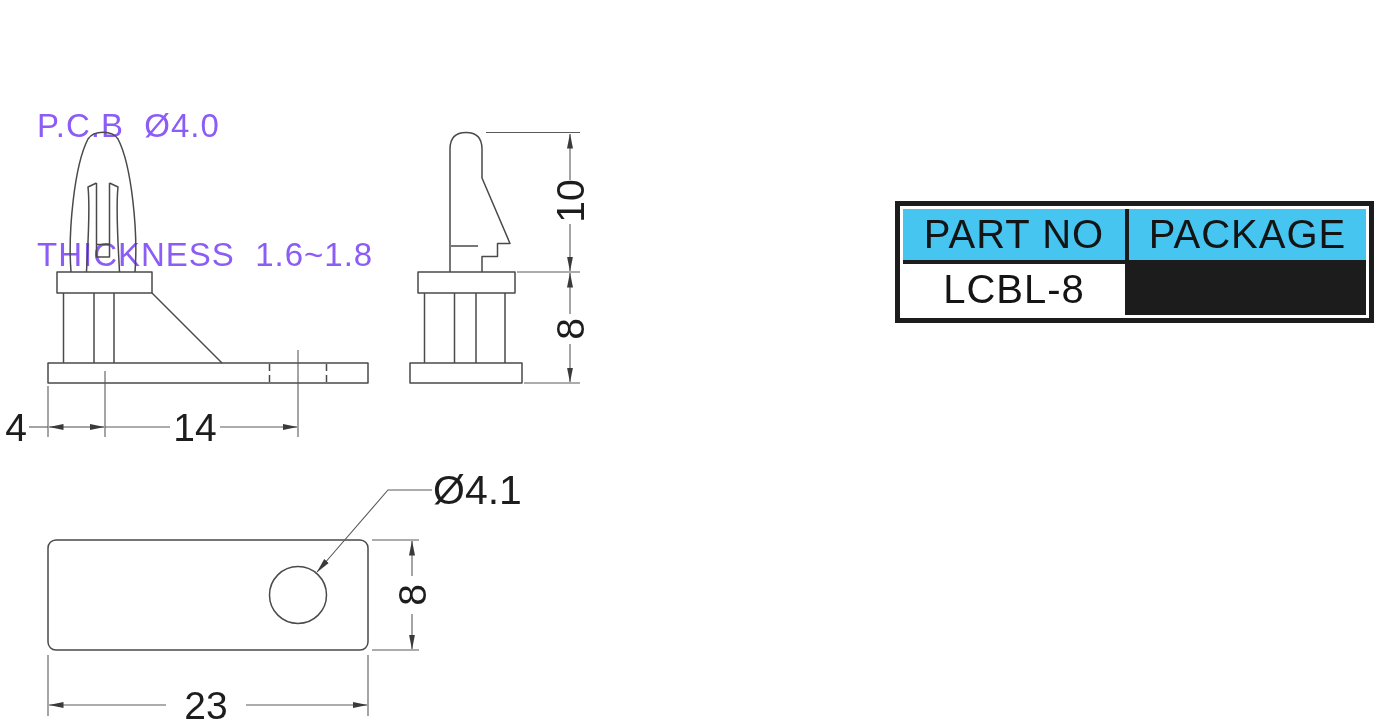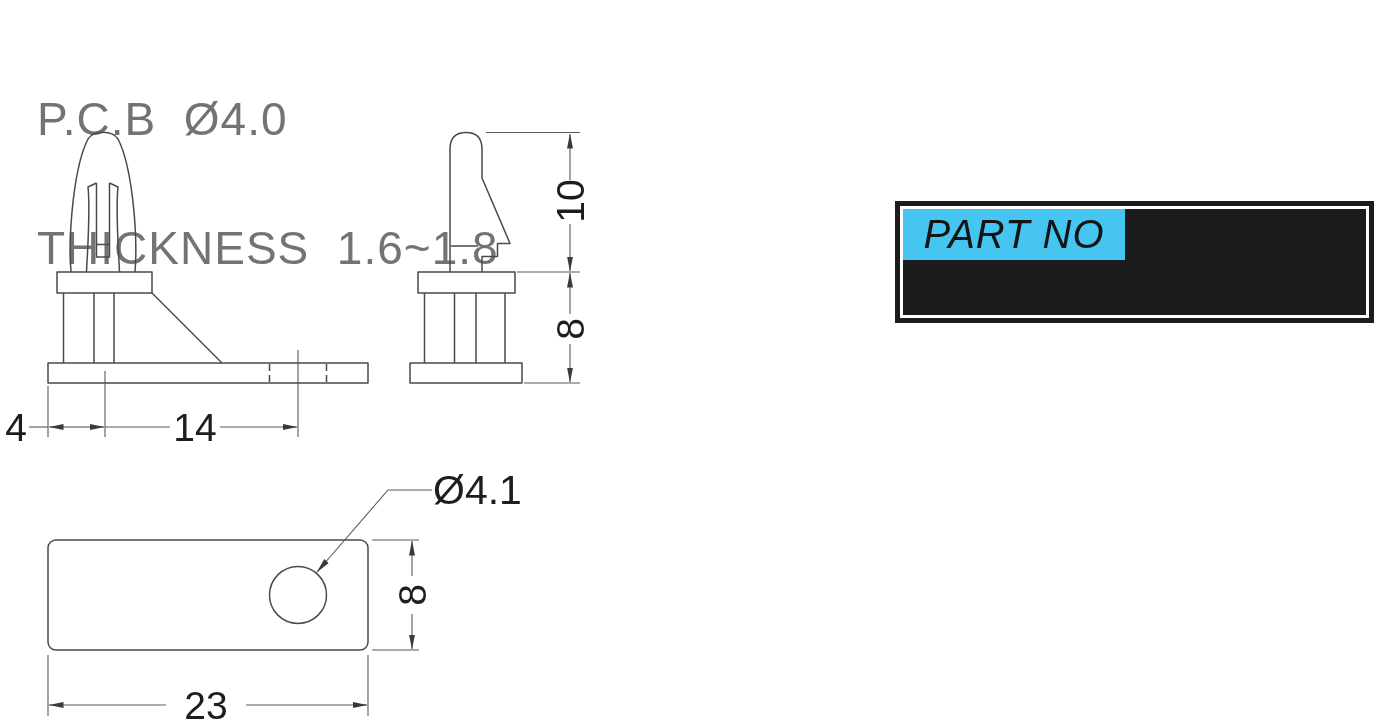--- a/index.html
+++ b/index.html
@@ -7,23 +7,23 @@
   html,body { margin:0; padding:0; }
   body {
     width:1380px; height:727px;
     background:#ffffff;
     font-family:"Liberation Sans", sans-serif;
     position:relative;
     overflow:hidden;
     color:#1e1e1e;
   }
   .note {
-    position:absolute; left:37px; top:12px;
-    font-size:46px; line-height:43px;
-    letter-spacing:1px; color:#737373;
+    position:absolute; left:37px; top:18px;
+    font-size:33px; line-height:43px;
+    letter-spacing:1px; color:#8b5cf6;
     white-space:pre;
   }
   svg text {
     font-family:"Liberation Sans", sans-serif;
     fill:#1d1d1d;
   }
   .spec-table {
     position:absolute; left:895px; top:201px;
     width:479px; height:122px;
     border:5px solid #1c1c1c;
@@ -36,21 +36,21 @@
     grid-template-rows:1fr 1fr;
     gap:4px;
     background:#1c1c1c;
   }
   .cell {
     background:#ffffff;
     display:flex; align-items:center; justify-content:center;
     font-size:40px; color:#141414; letter-spacing:1px;
     white-space:nowrap;
   }
-  .cell.head { background:var(--header-bg);font-style:italic; }
+  .cell.head { background:var(--header-bg); }
 </style>
 </head>
 <body>
 
 <div class="note">
   <div>P.C.B  Ø4.0</div>
   <div>THICKNESS  1.6~1.8</div>
 </div>
 
 <svg width="1380" height="727" viewBox="0 0 1380 727" style="position:absolute;left:0;top:0;">
@@ -141,14 +141,16 @@
     <line x1="246" y1="705" x2="367" y2="705" marker-end="url(#arr)"></line>
   </g>
   <text x="433" y="490" font-size="41" text-anchor="start" dominant-baseline="central">Ø4.1</text>
   <text x="412" y="595" font-size="39" text-anchor="middle" dominant-baseline="central" transform="rotate(-90 412 595)">8</text>
   <text x="206" y="705" font-size="39" text-anchor="middle" dominant-baseline="central">23</text>
 </svg>
 
 <div class="spec-table">
   <div class="spec-grid">
     <div class="cell head">PART NO</div>
+    <div class="cell head">PACKAGE</div>
+    <div class="cell">LCBL-8</div>
   </div>
 </div>
 
 </body></html>

